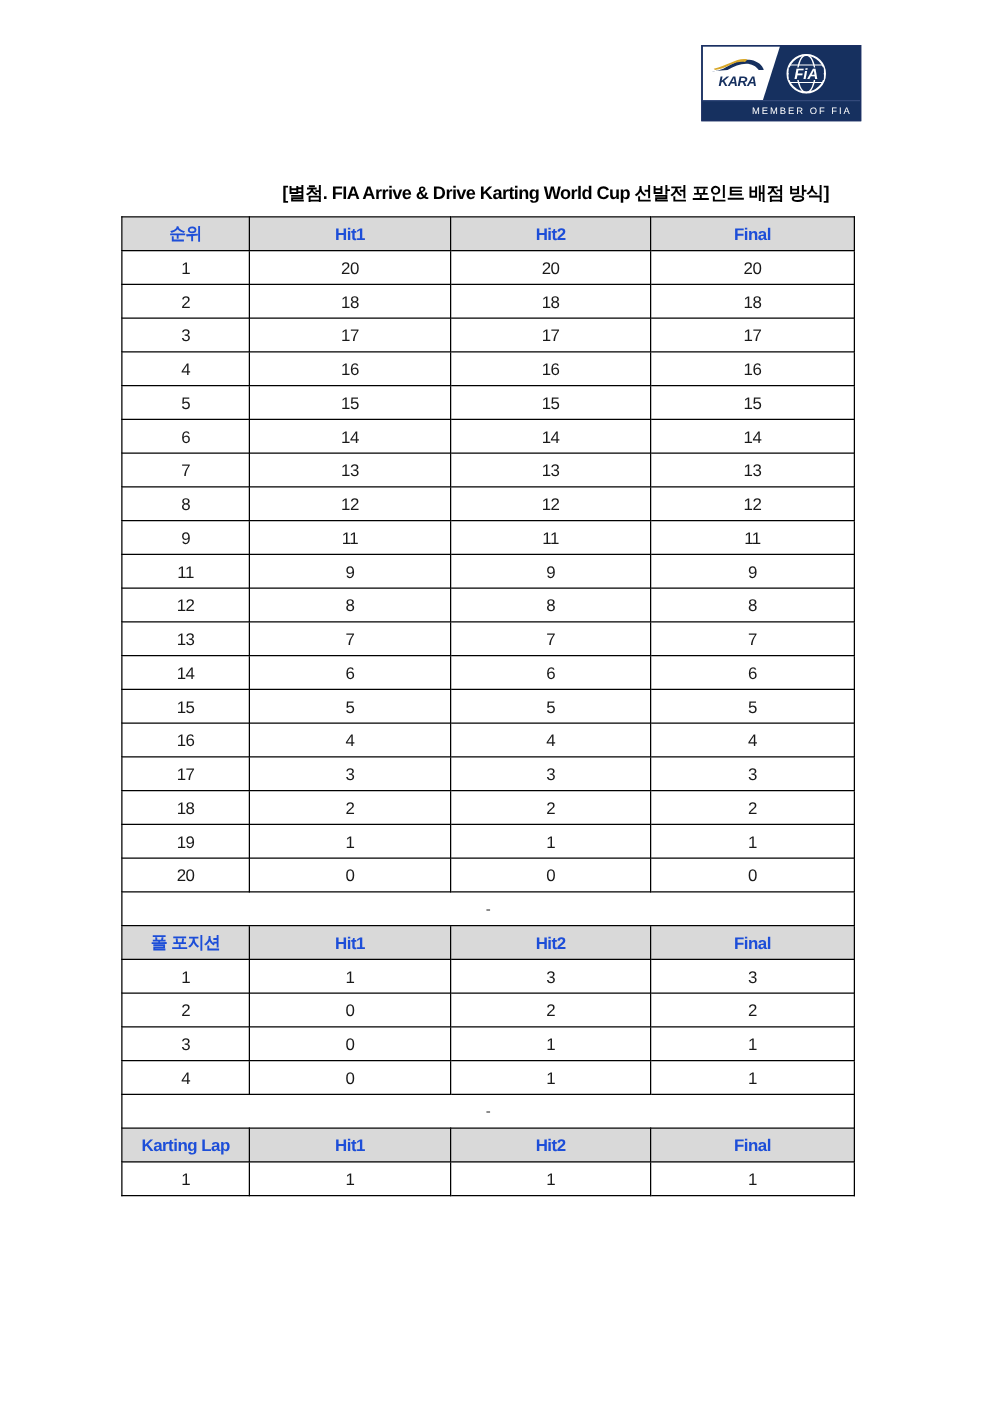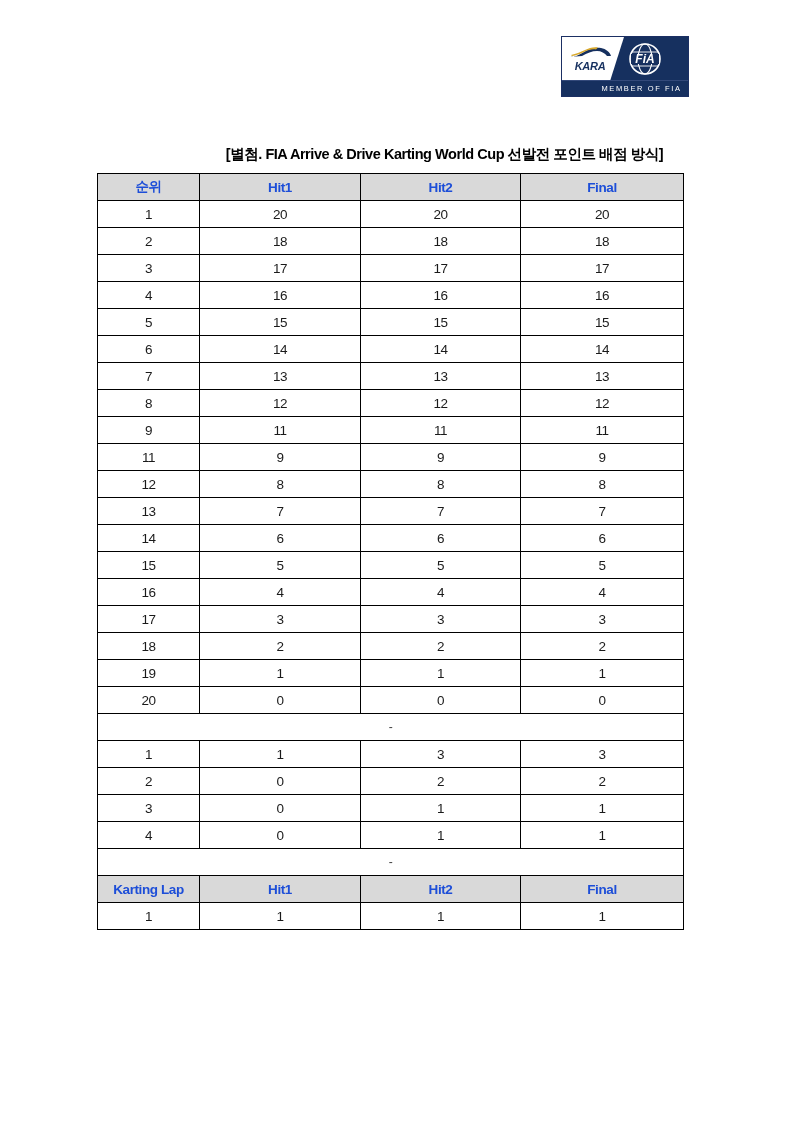--- a/index.html
+++ b/index.html
@@ -312,20 +312,26 @@
         <td>0</td>
         <td>0</td>
         <td>0</td>
       </tr>
 
     <tr class="spacer-row">
       <td colspan="4">-</td>
     </tr>
 
     <tr>
+      <th>폴 포지션</th>
+      <th>Hit1</th>
+      <th>Hit2</th>
+      <th>Final</th>
+    </tr>
+    <tr>
         <td>1</td>
         <td>1</td>
         <td>3</td>
         <td>3</td>
       </tr>
     <tr>
         <td>2</td>
         <td>0</td>
         <td>2</td>
         <td>2</td>

